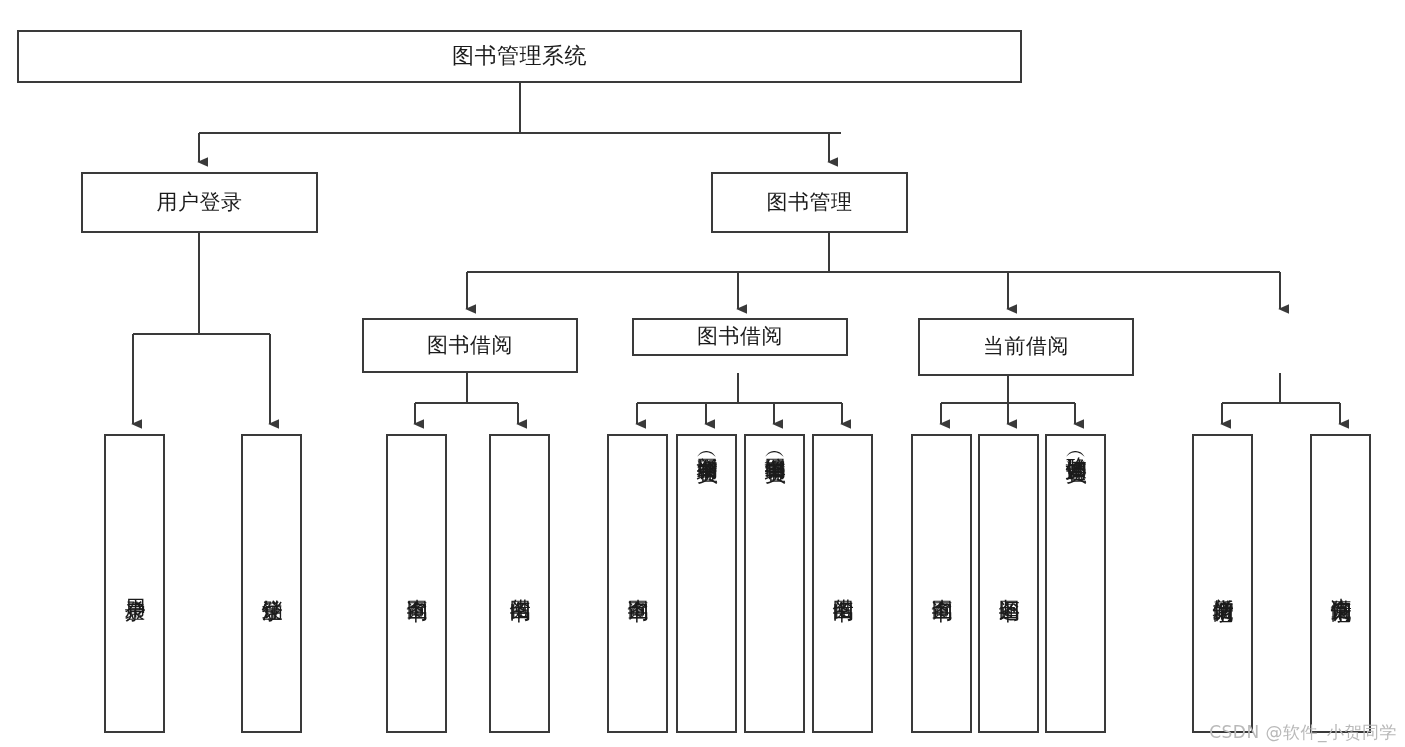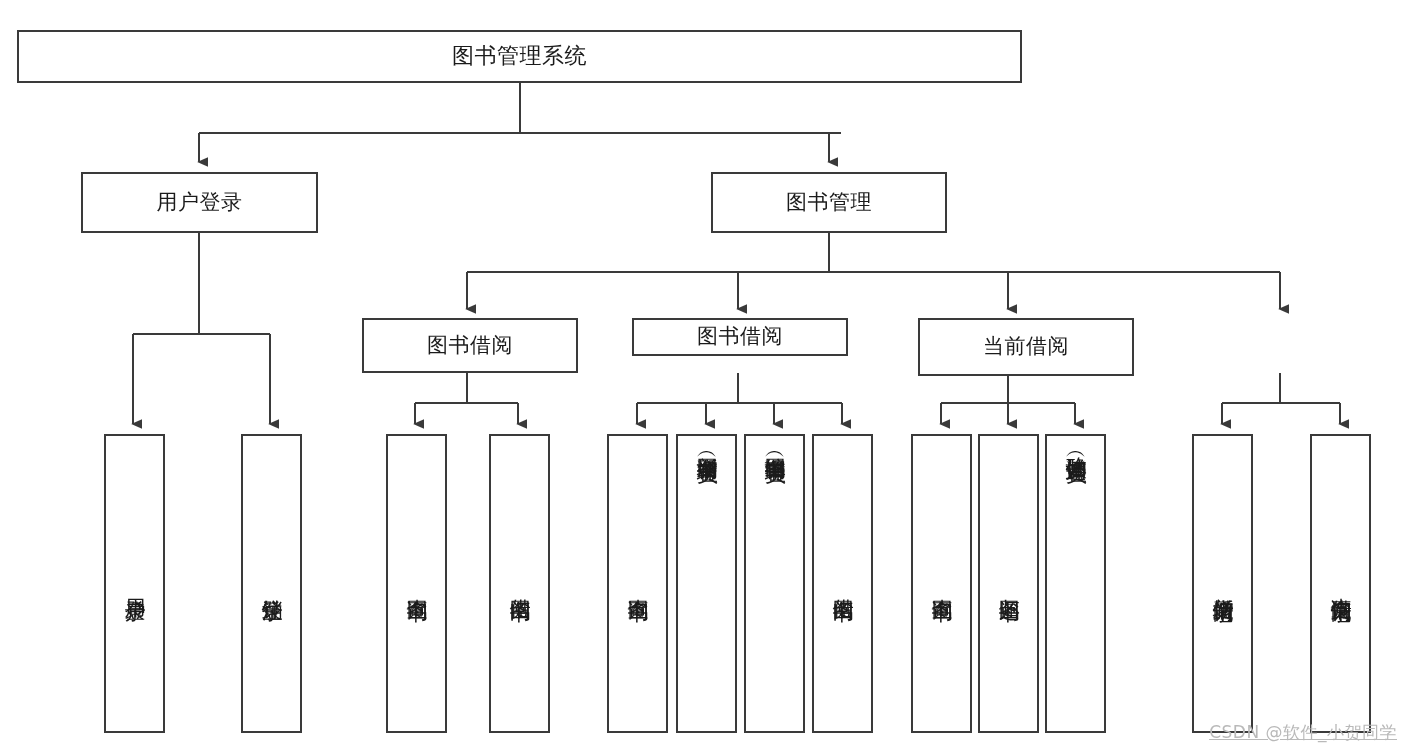--- a/index.html
+++ b/index.html
@@ -72,21 +72,20 @@
   }
   .watermark {
     position: absolute;
     right: 8px;
     bottom: 3px;
     font-size: 17px;
     color: #b9b9b9;
     letter-spacing: 0.5px;
     white-space: nowrap;
     pointer-events: none;
-    text-decoration: underline;
   }
 </style>
 </head>
 <body>
 
 <div id="diagram-root">
 
   <svg class="diagram-svg" viewBox="0 0 1405 747">
     <defs>
       <marker id="arrowhead" markerWidth="11" markerHeight="11" refX="5.2" refY="9.2" orient="auto" markerUnits="userSpaceOnUse">
@@ -140,21 +139,21 @@
   </svg>
 
   <div class="node-box root" style="left:17px; top:14px; width:1005px; height:53px;margin-top:16px;">
     <span class="node-label-h">图书管理系统</span>
   </div>
 
   <div class="node-box level2" style="left:81px; top:172px; width:237px; height:61px;">
     <span class="node-label-h">用户登录</span>
   </div>
 
-  <div class="node-box level2" style="left:711px; top:172px; width:236px; height:61px;">
+  <div class="node-box level2" style="left:711px; top:172px; width:197px; height:61px;">
     <span class="node-label-h">图书管理</span>
   </div>
 
   <div class="node-box level3" style="left:362px; top:318px; width:216px; height:55px;">
     <span class="node-label-h">图书借阅</span>
   </div>
 
   <div class="node-box level3" style="left:632px; top:318px; width:216px; height:38px;">
     <span class="node-label-h">图书借阅</span>
   </div>

